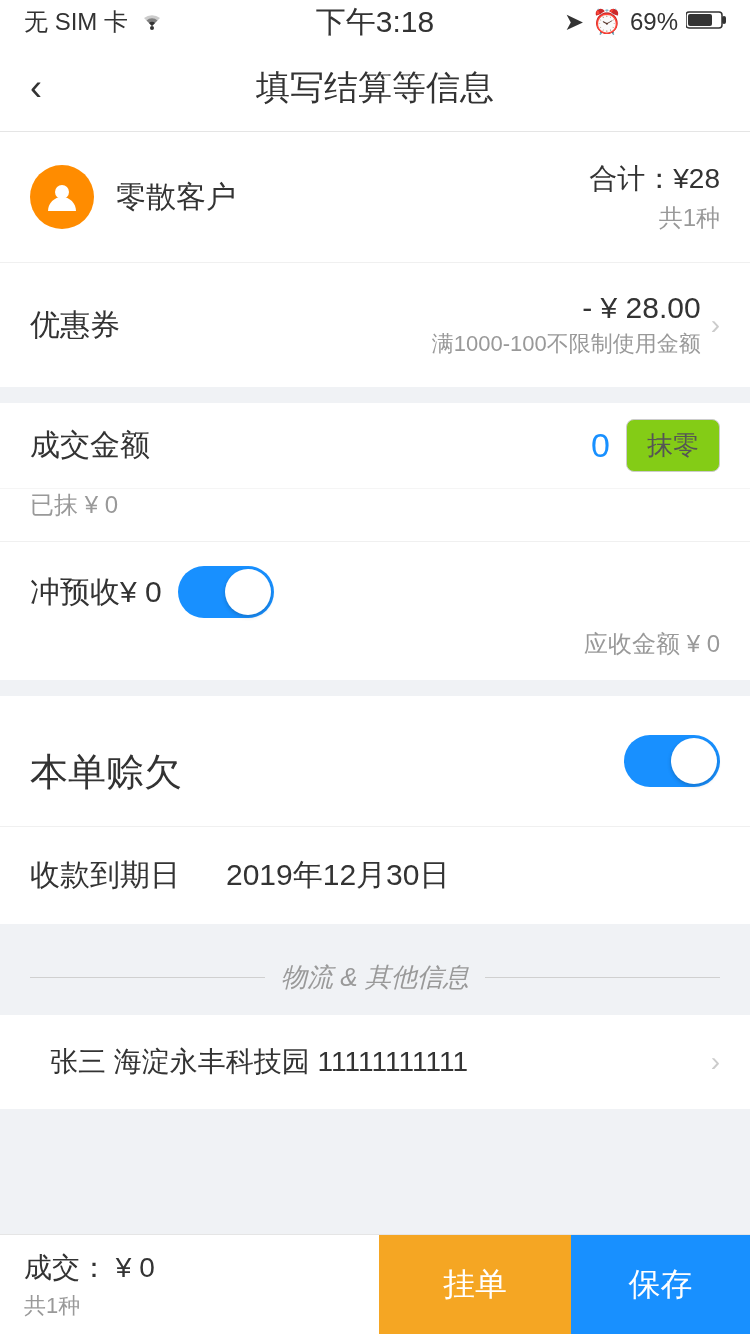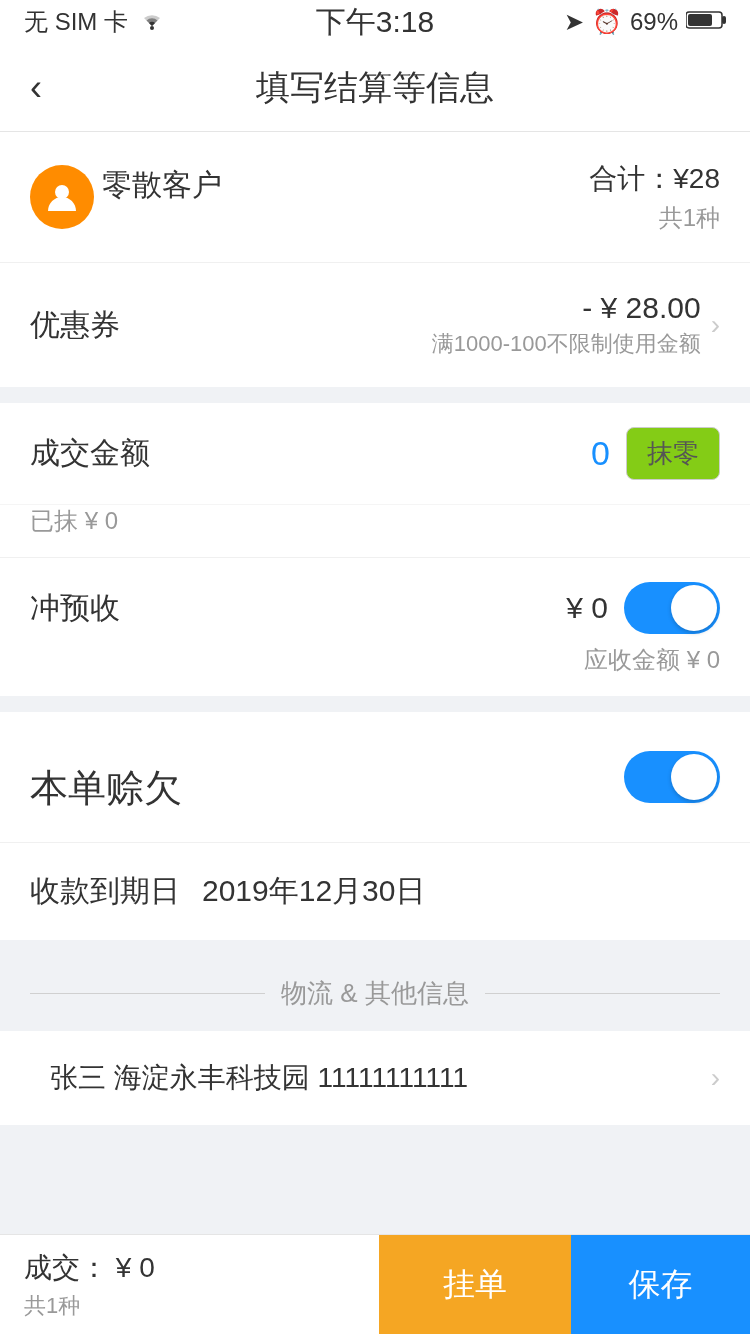--- a/index.html
+++ b/index.html
@@ -63,21 +63,22 @@
     
     .customer-row {
       display: flex;
       align-items: center;
       justify-content: space-between;
       padding: 28px 30px;
       background: #fff;
     }
     .customer-left {
       display: flex;
-      gap: 8px;
+      align-items: center;
+      gap: 22px;
     }
     .avatar {
       width: 64px;
       height: 64px;
       border-radius: 50%;
       background: #ff8c00;
       display: flex;
       align-items: center;
       justify-content: center;
       color: #fff;
@@ -106,21 +107,21 @@
 
     
     .deal-section {
       background: #fff;
       margin-bottom: 16px;
     }
     .deal-row {
       display: flex;
       align-items: center;
       justify-content: space-between;
-      padding: 24px 30px;
+      padding: 16px 30px;
       border-bottom: 1px solid #f5f5f5;
     }
     .deal-label { font-size: 30px; color: #333; }
     .deal-right {
       display: flex;
       align-items: center;
       gap: 16px;
     }
     .deal-amount {
       font-size: 34px;
@@ -138,21 +139,21 @@
     .deal-sub {
       font-size: 24px;
       color: #999;
       padding: 0 30px 20px;
     }
 
     
     .prepay-row {
       display: flex;
       align-items: center;
-      justify-content: space-between;
+      justify-content: flex-start;
       padding: 24px 30px 10px;
     }
     .prepay-label { font-size: 30px; color: #333; }
     .prepay-right { display: flex; align-items: center; gap: 16px; }
     .prepay-amount { font-size: 30px; color: #333; text-align: right; }
     .prepay-sub-row { padding: 0 30px 20px; text-align: right; font-size: 24px; color: #999; }
 
     
     .toggle {
       width: 96px;
@@ -184,29 +185,30 @@
     }
     .debt-label { font-size: 38px; color: #333; margin-top: 23px; }
 
     
     .due-row {
       display: flex;
       align-items: center;
       padding: 28px 30px;
       background: #fff;
       border-top: 1px solid #f0f0f0;
-      gap: 22px;
+      gap: 46px;
     }
     .due-label { font-size: 30px; color: #333; flex-shrink: 0; }
     .due-date { font-size: 30px; color: #333; }
 
     
     .logistics-section {
       background: #f0f2f5;
       margin-bottom: 0;
+      font-style: italic;
     }
     .logistics-divider {
       display: flex;
       align-items: center;
       padding: 20px 30px;
       gap: 16px;
     }
     .divider-line {
       flex: 1;
       height: 1px;

